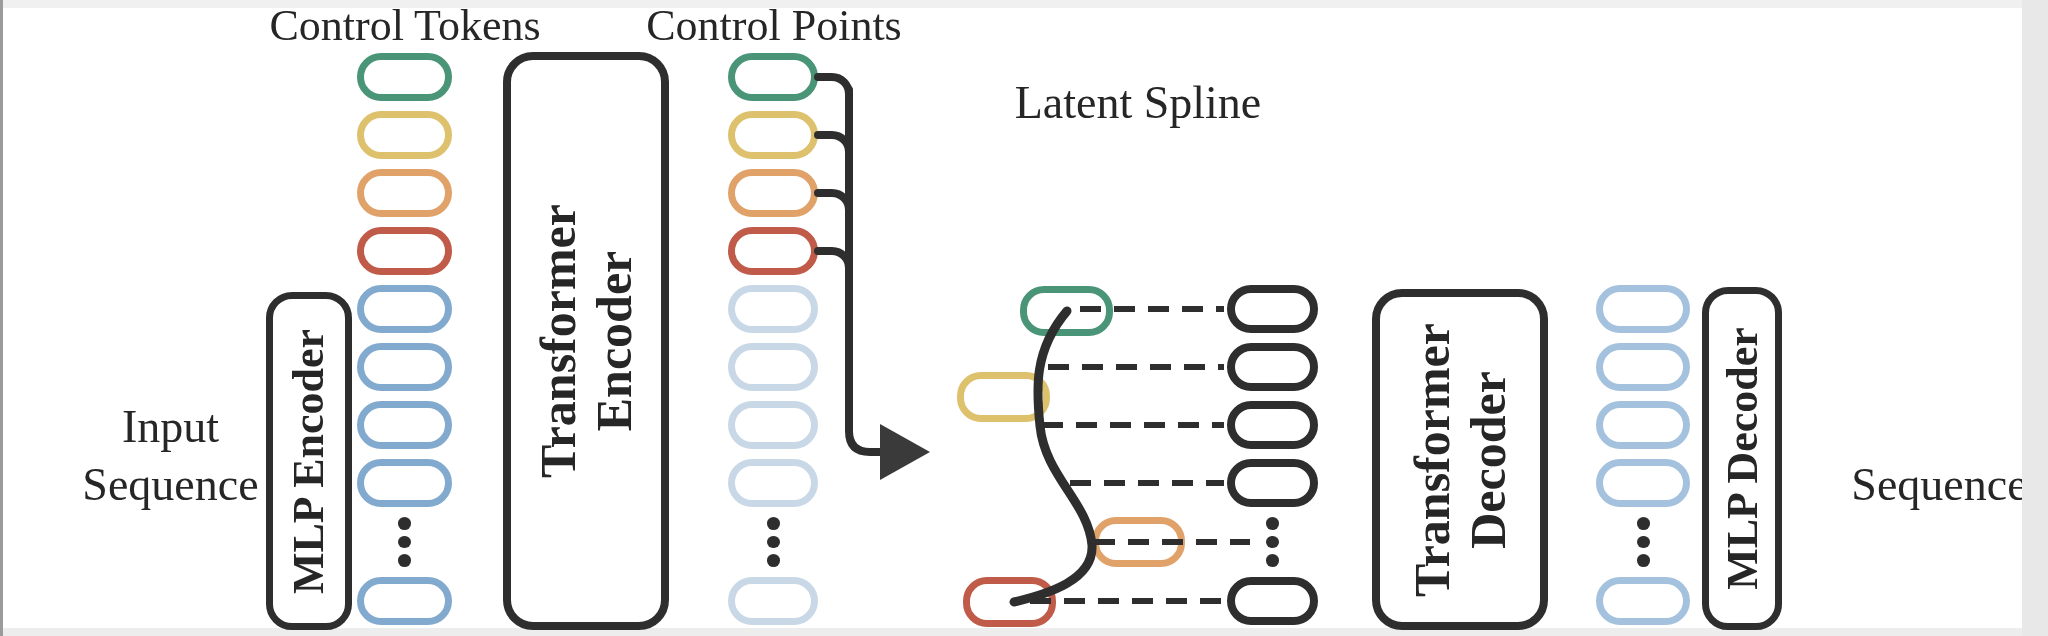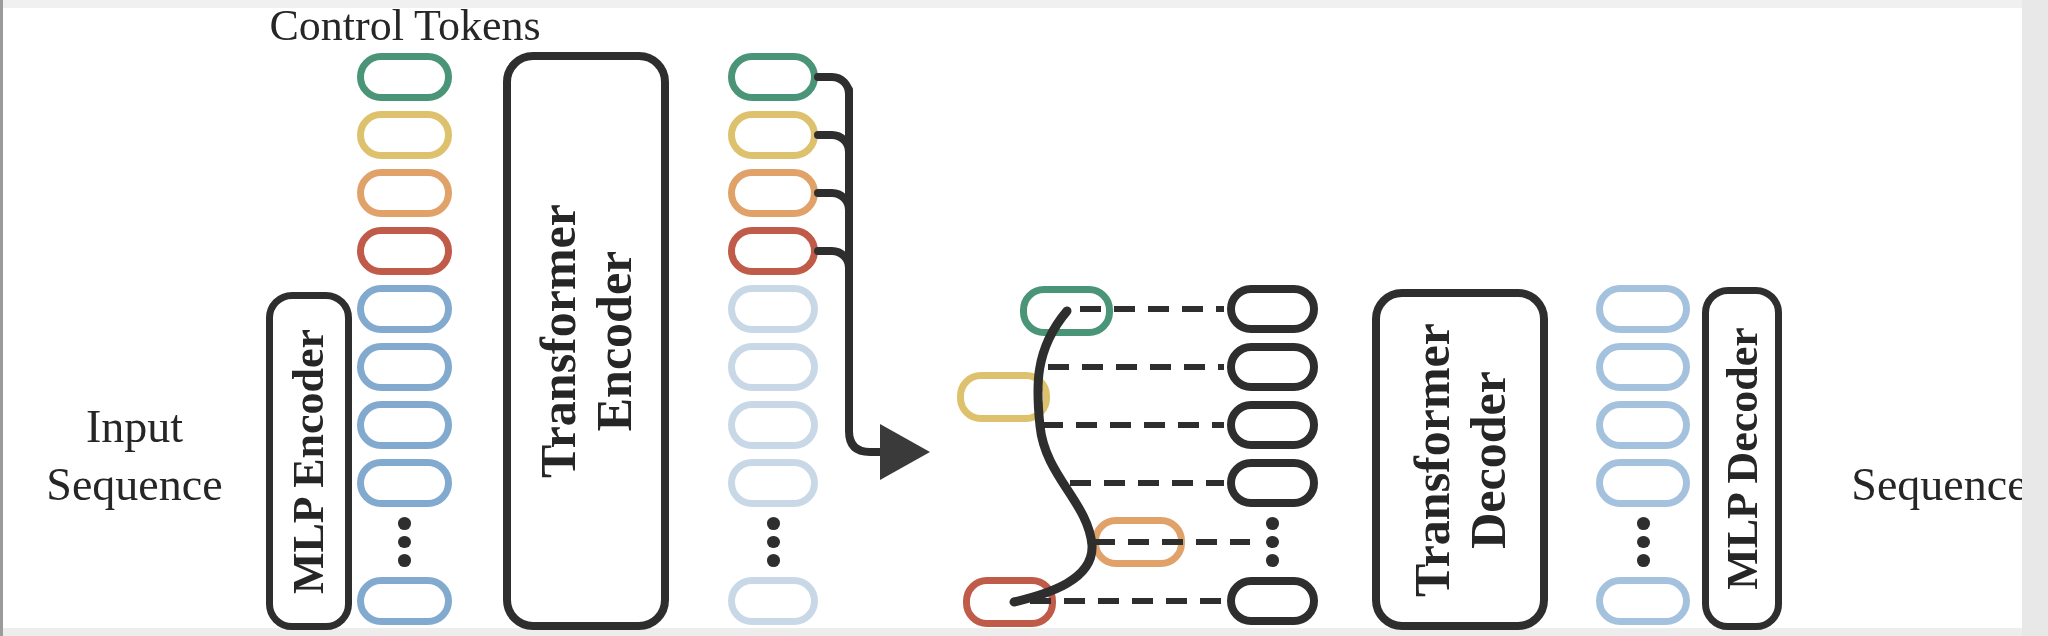--- a/index.html
+++ b/index.html
@@ -51,26 +51,27 @@
 <body>
 
 <div id="canvas">
 
   <div class="edge top"></div>
   <div class="edge bottom"></div>
   <div class="edge left"></div>
   <div class="edge right"></div>
 
   <div class="lbl top-lbl" style="left:225px;">Control Tokens</div>
+  <div class="lbl top-lbl" style="left:594px;">Control Points</div>
 
   <div class="lbl latent-lbl">
-    <br>
+    <span>Latent Spline</span><br>
   </div>
 
-  <div class="lbl side-lbl" style="left:12px;">
+  <div class="lbl side-lbl" style="left:4px;padding-left:44px;">
     <span>Input</span><br>
     <span>Sequence</span>
   </div>
   <div class="lbl side-lbl" style="left:1817px;">
     <br>
     <span>Sequence</span>
   </div>
 
   <div class="block thin" style="left:266px;top:292px;width:86px;height:338px;">
     <div class="vlabel one">MLP Encoder</div>

